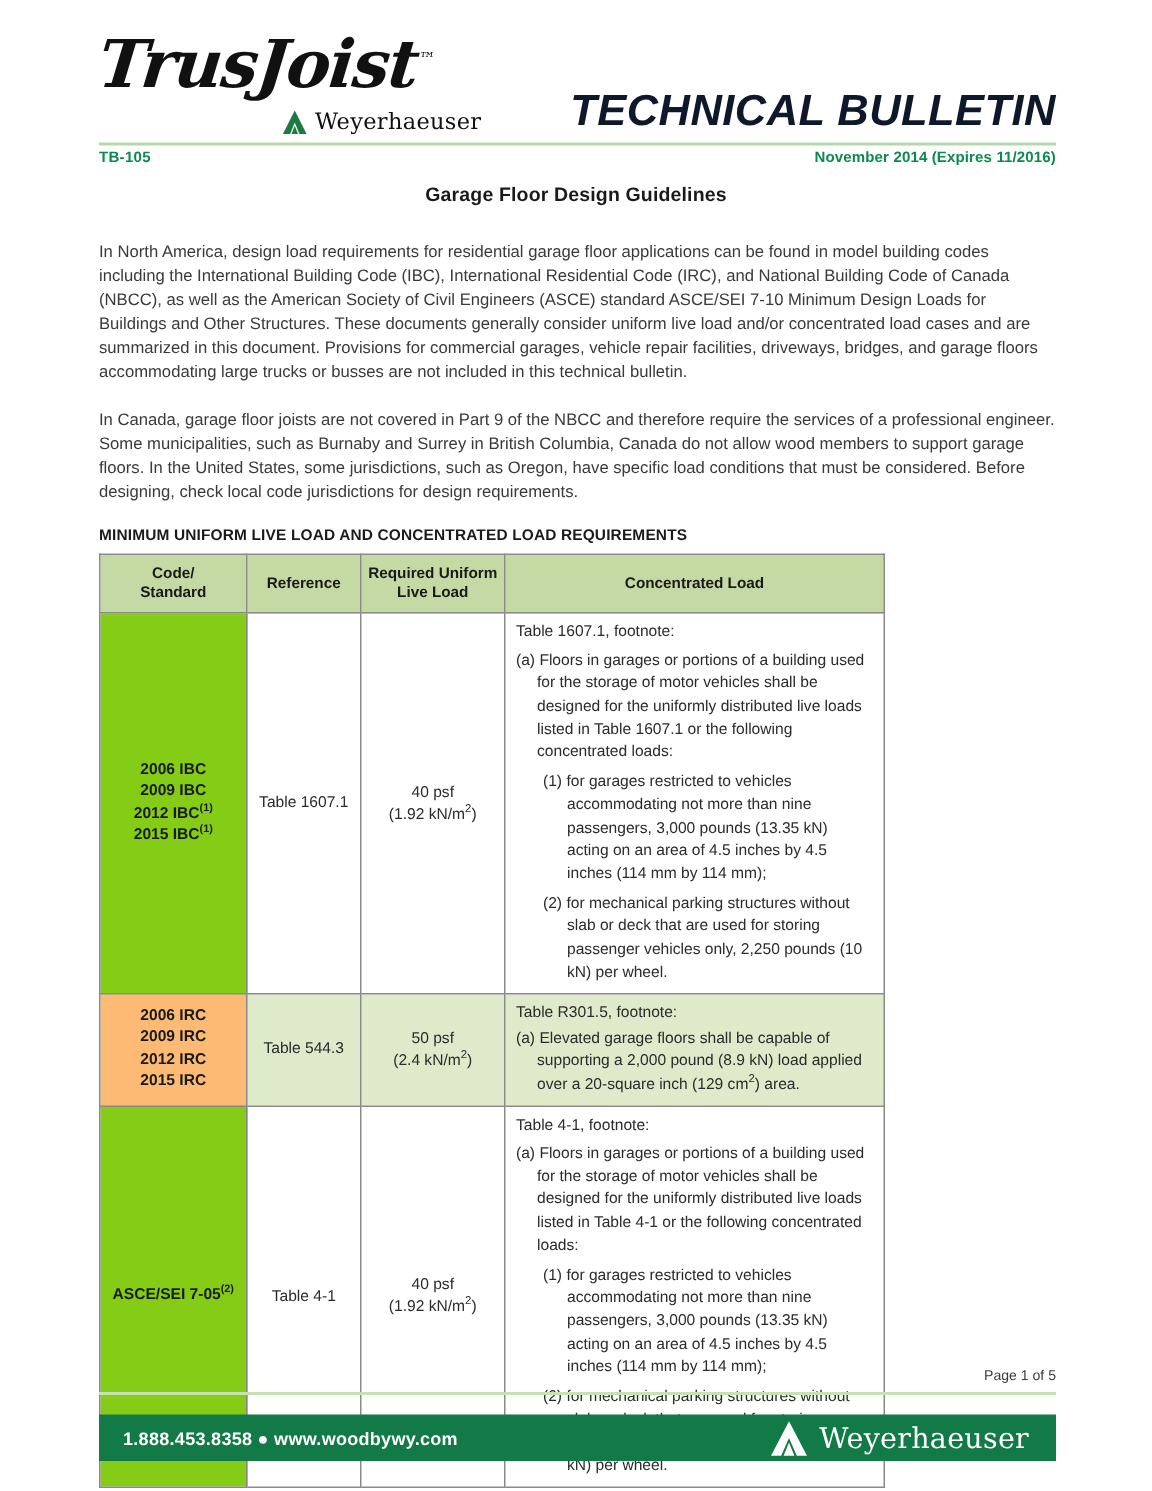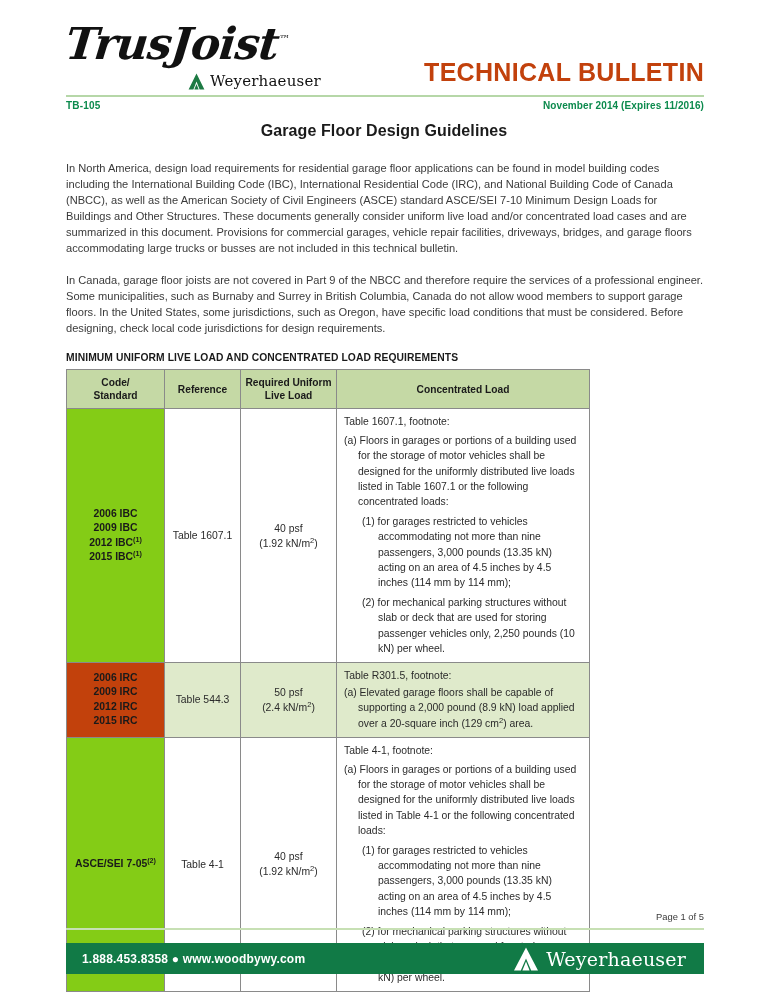--- a/index.html
+++ b/index.html
@@ -57,25 +57,26 @@
   .logo-sub-text {
     font-family: "DejaVu Serif", serif;
     font-size: 15px;
     color: #111111;
     letter-spacing: .2px;
   }
 
   .tech-bulletin {
     position: absolute;
     right: 64px; top: 58px;
-    font-size: 25px;
-    font-weight: 700;
-    color: #c2410c;
+    font-size: 29px;
+    font-weight: 700;
+    color: #0f172a;
     letter-spacing: .3px;
     white-space: nowrap;
+    font-style: italic;
   }
 
   .hdr-rule {
     position: absolute;
     left: 66px; right: 64px; top: 95px;
     height: 2px;
     background: #b6d7a8;
   }
   .tb-num {
     position: absolute;
@@ -93,21 +94,21 @@
     color: #0c8a4d;
     letter-spacing: .1px;
     white-space: nowrap;
   }
 
   
   .doc-title {
     position: absolute;
     left: 0; right: 0; top: 122px;
     text-align: center;
-    font-size: 16px;
+    font-size: 13px;
     font-weight: 700;
     color: #1a1a1a;
     letter-spacing: .1px;
   }
 
   .content { position: absolute; left: 66px; top: 160px; width: 638px; }
 
   p.para {
     margin: 0 0 16px 0;
     font-size: 11.1px;
@@ -173,21 +174,21 @@
     padding: 4px 3px;
   }
   td.conc-cell {
     padding: 5px 8px 6px 7px;
     font-size: 10.4px;
     line-height: 15.2px;
     color: #2b2b2b;
     vertical-align: top;
   }
   tr.tint td { background: #dfeacb; }
-  tr.tint td.code-cell { background: #c2410c; }
+  tr.tint td.code-cell { background: #fdba74; }
 
   .conc-line { margin: 0 0 1px 0; }
   .conc-a {
     margin: 4px 0 0 0;
     padding-left: 14px;
     text-indent: -14px;
   }
   .conc-item {
     margin: 5px 0 0 18px;
     padding-left: 16px;

